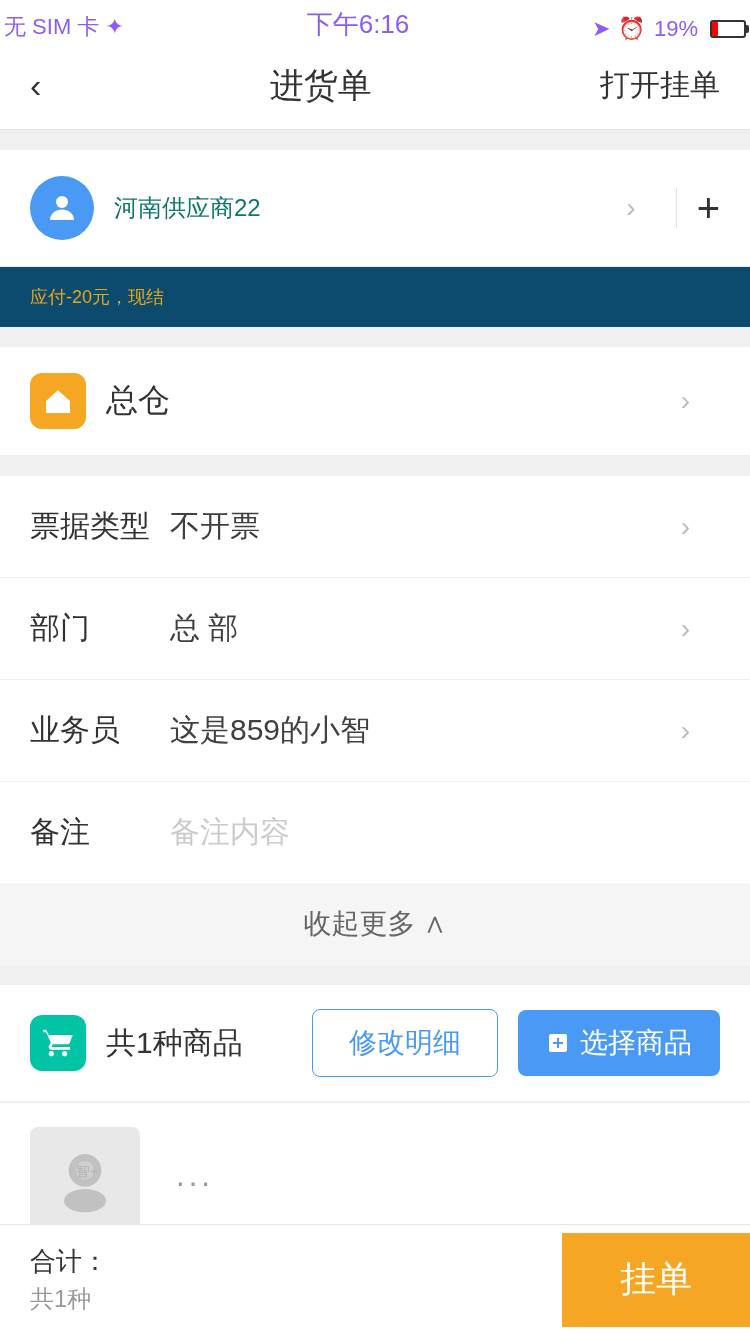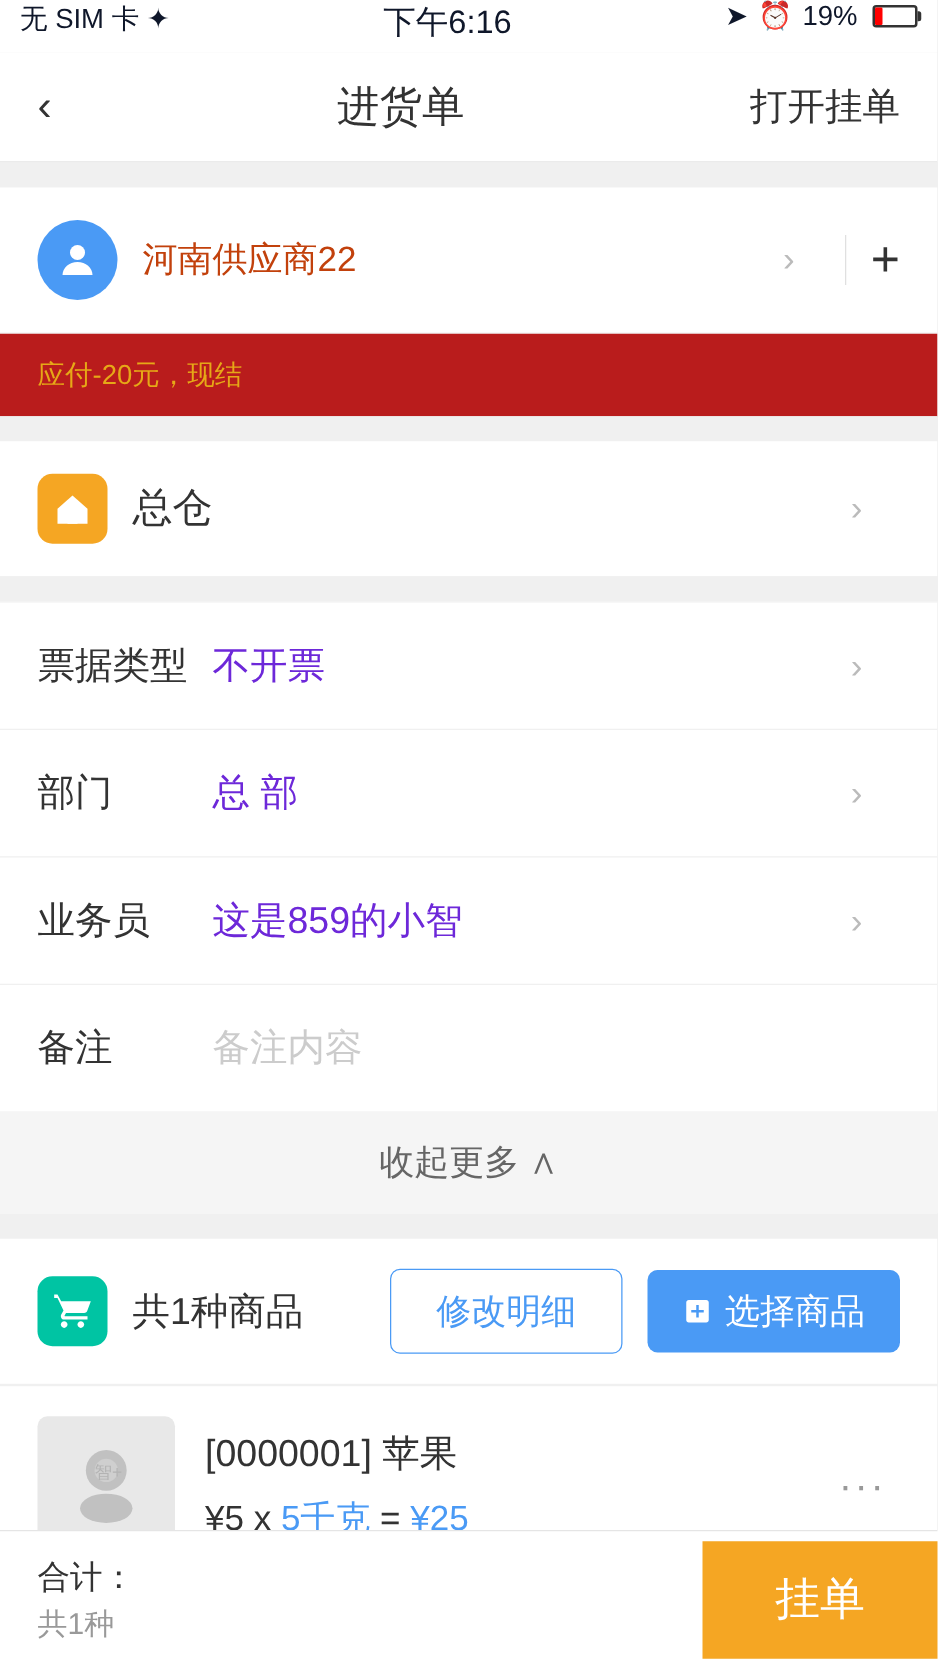--- a/index.html
+++ b/index.html
@@ -11,25 +11,25 @@
       background: #f0f0f0;
       font-size: 28px;
       color: #333;
     }
 
     
     .status-bar {
       height: 42px;
       background: #fff;
       display: flex;
-      align-items: flex-start;
+      align-items: flex-end;
       justify-content: space-between;
-      padding: 0 16px;
+      padding: 0 4px;
       font-size: 24px;
-      color: #0f172a;
+      color: #8b5cf6;
     }
     .status-left { font-size: 22px; }
     .status-center { font-weight: 500; font-size: 26px; }
     .status-right { display: flex; align-items: center; gap: 8px; font-size: 22px; }
 
     
     .nav-bar {
       height: 88px;
       background: #fff;
       display: flex;
@@ -79,44 +79,44 @@
       background: #4a9af5;
       display: flex;
       align-items: center;
       justify-content: center;
       margin-right: 20px;
       flex-shrink: 0;
     }
     .supplier-avatar svg { width: 36px; height: 36px; fill: #fff; }
     .supplier-name {
       flex: 1;
-      font-size: 28px;
-      color: #c2410c;
+      font-size: 24px;
+      color: #0f766e;
     }
     .chevron-icon {
       font-size: 28px;
       color: #bbb;
       margin-right: 30px;
     }
     .plus-icon {
       font-size: 40px;
       color: #333;
     }
     .supplier-divider {
       width: 1px;
       height: 40px;
       background: #e0e0e0;
       margin: 0 20px 0 10px;
     }
 
     
     .payment-notice {
-      background: #b91c1c;
+      background: #0c4a6e;
       padding: 18px 30px;
-      font-size: 22px;
+      font-size: 18px;
       color: #e6a817;
     }
 
     
     .warehouse-row {
       display: flex;
       align-items: center;
       padding: 26px 30px;
     }
     .warehouse-icon {
@@ -146,21 +146,21 @@
     }
     .form-label {
       font-size: 30px;
       color: #333;
       width: 140px;
       flex-shrink: 0;
     }
     .form-value {
       flex: 1;
       font-size: 30px;
-      color: #6d28d9;
+      color: #404040;
     }
     .form-value.placeholder {
       color: #ccc;
     }
 
     
     .collapse-row {
       background: #f5f5f5;
       display: flex;
       align-items: center;
@@ -439,33 +439,20 @@
 
   <div class="product-item card" style="margin-top:2px;">
     <div class="product-thumb">
       <svg class="product-thumb-logo" viewBox="0 0 60 60">
         <circle cx="30" cy="20" r="14" fill="#888"></circle>
         <ellipse cx="30" cy="46" rx="18" ry="10" fill="#888"></ellipse>
         <circle cx="30" cy="20" r="8" fill="#aaa"></circle>
         <text x="22" y="25" font-size="12" fill="#666">智+</text>
       </svg>
     </div>
-    <div class="product-info">
-      <div class="product-name">
-        <span>[0000001]</span>
-        <span>苹果</span>
-      </div>
-      <div class="product-price">
-        <span>¥5</span>
-        <span>x</span>
-        <span class="highlight">5千克</span>
-        <span>=</span>
-        <span class="highlight">¥25</span>
-      </div>
-    </div>
     <div class="product-more">
       <span class="more-dots">···</span>
     </div>
   </div>
 
   <div style="height: 20px; background: #f0f0f0;"></div>
 
 </div>
 
 <div class="bottom-bar">

